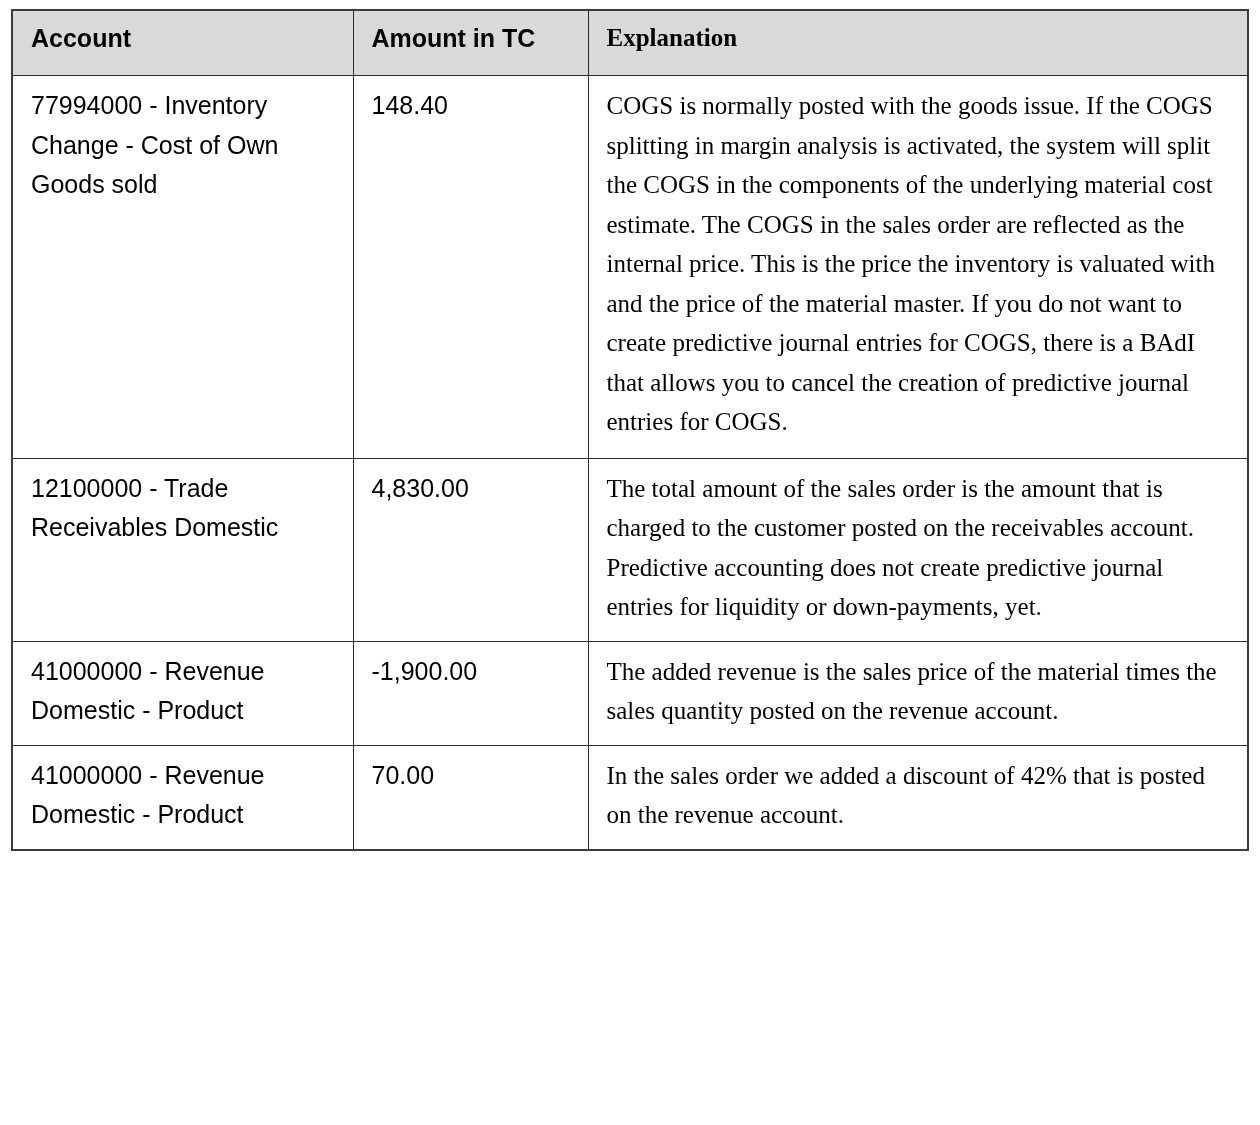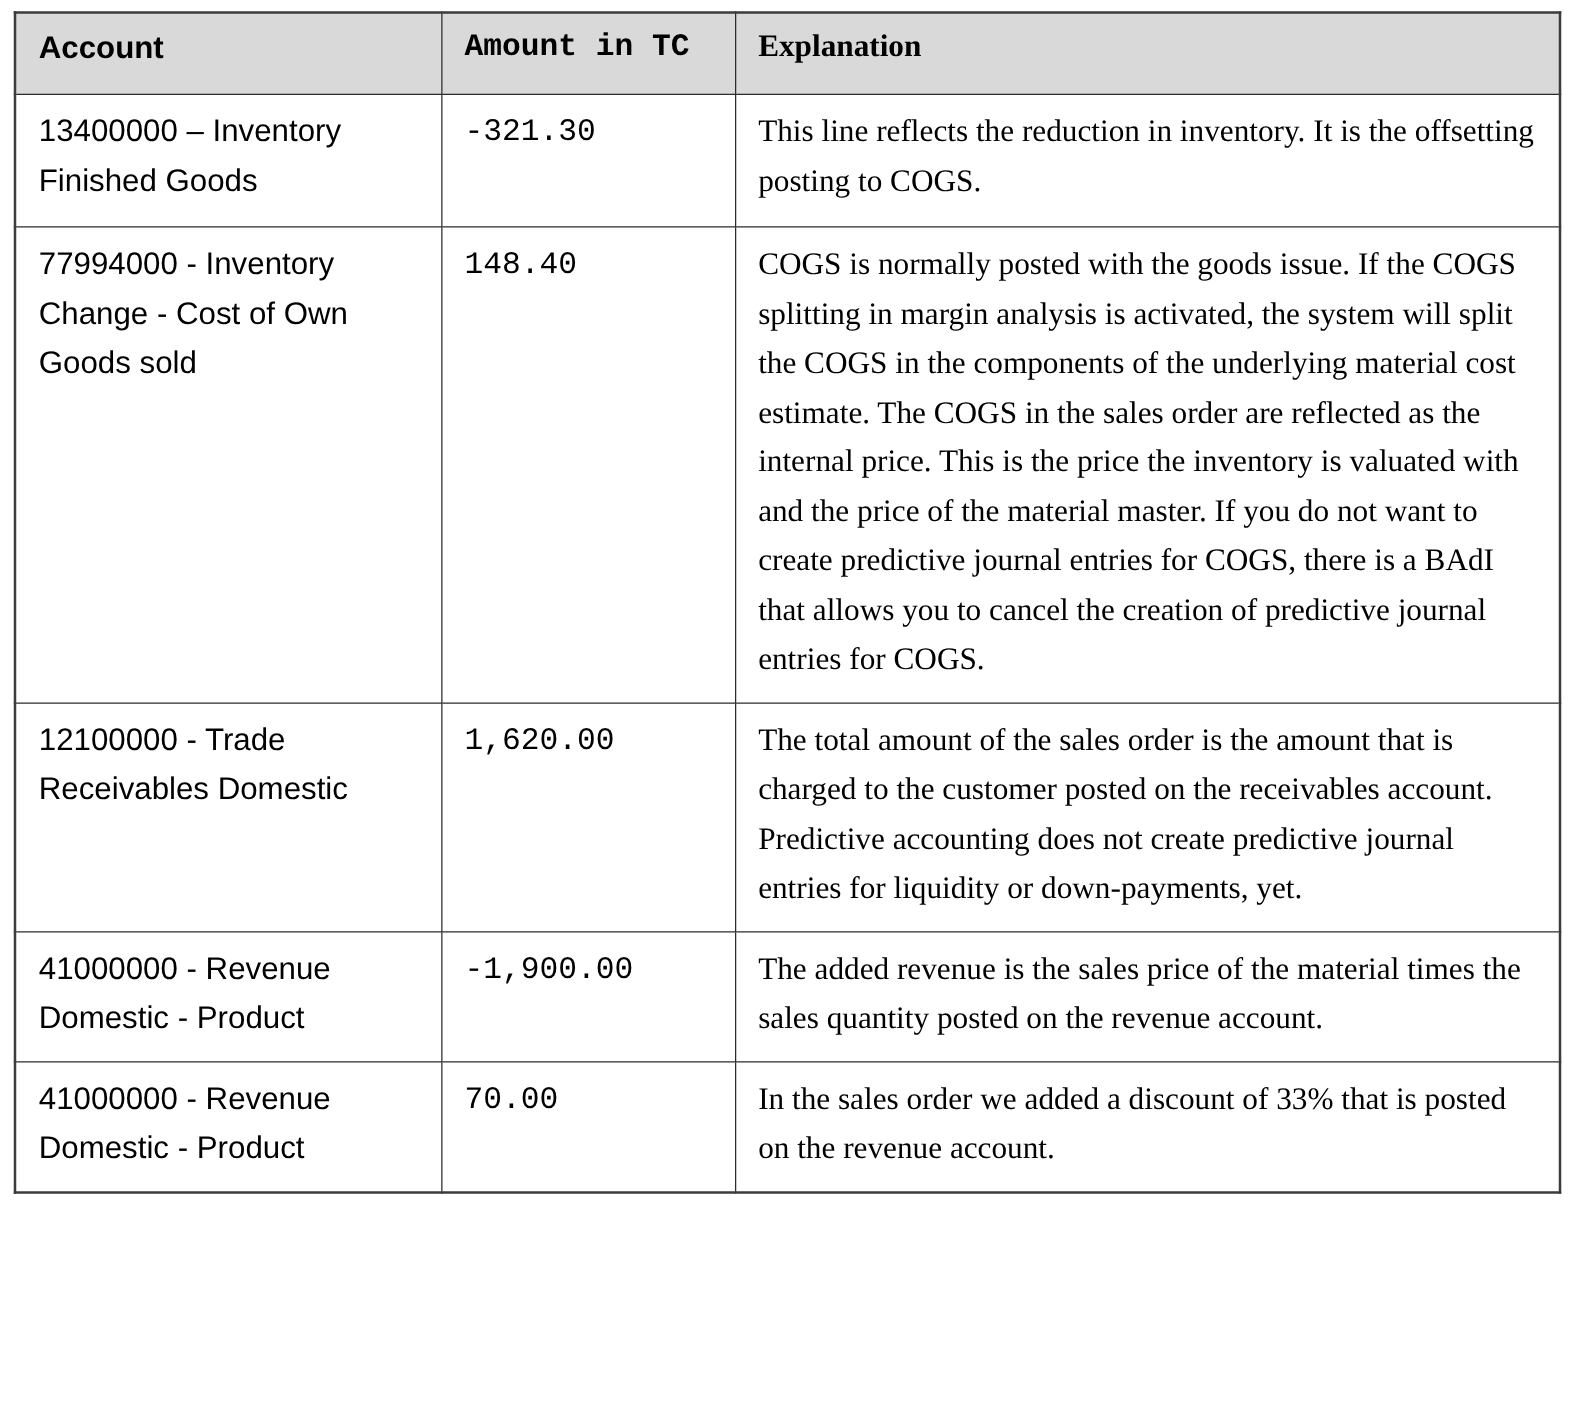--- a/index.html
+++ b/index.html
@@ -47,21 +47,21 @@
   table.journal-table thead th {
     background: #d9d9d9;
     font-weight: bold;
     font-size: 25px;
     padding-top: 12px;
     padding-bottom: 22px;
     line-height: 1.2;
   }
 
   .cell-account { padding-right: 34px; }
-  .cell-amount  { padding-right: 10px; font-family: Liberation Mono, monospace; }
+  .cell-amount  { padding-right: 10px; }
   .cell-expl    { padding-right: 20px; font-family: Liberation Serif, serif; }
 
   
   tbody tr td { padding-bottom: 20px; }
   tbody tr:first-child td { padding-bottom: 16px; }
 </style>
 </head>
 <body>
 
 <div class="table-wrap">
@@ -73,39 +73,34 @@
     </colgroup>
     <thead>
       <tr>
         <th class="cell-account">Account</th>
         <th class="cell-amount">Amount in TC</th>
         <th class="cell-expl">Explanation</th>
       </tr>
     </thead>
     <tbody>
       <tr>
-        <td class="cell-account">13400000 – Inventory Finished Goods</td>
-        <td class="cell-amount">-321.30</td>
-        <td class="cell-expl">This line reflects the reduction in inventory. It is the offsetting posting to COGS.</td>
-      </tr>
-      <tr>
         <td class="cell-account">77994000 - Inventory Change - Cost of Own Goods sold</td>
         <td class="cell-amount">148.40</td>
         <td class="cell-expl">COGS is normally posted with the goods issue. If the COGS splitting in margin analysis is activated, the system will split the COGS in the components of the underlying material cost estimate. The COGS in the sales order are reflected as the internal price. This is the price the inventory is valuated with and the price of the material master. If you do not want to create predictive journal entries for COGS, there is a BAdI that allows you to cancel the creation of predictive journal entries for COGS.</td>
       </tr>
       <tr>
         <td class="cell-account">12100000 - Trade Receivables Domestic</td>
-        <td class="cell-amount">1,620.00</td>
+        <td class="cell-amount">4,830.00</td>
         <td class="cell-expl">The total amount of the sales order is the amount that is charged to the customer posted on the receivables account. Predictive accounting does not create predictive journal entries for liquidity or down-payments, yet.</td>
       </tr>
       <tr>
         <td class="cell-account">41000000 - Revenue Domestic - Product</td>
         <td class="cell-amount">-1,900.00</td>
         <td class="cell-expl">The added revenue is the sales price of the material times the sales quantity posted on the revenue account.</td>
       </tr>
       <tr>
         <td class="cell-account">41000000 - Revenue Domestic - Product</td>
         <td class="cell-amount">70.00</td>
-        <td class="cell-expl">In the sales order we added a discount of 33% that is posted on the revenue account.</td>
+        <td class="cell-expl">In the sales order we added a discount of 42% that is posted on the revenue account.</td>
       </tr>
     </tbody>
   </table>
 </div>
 
 </body></html>

